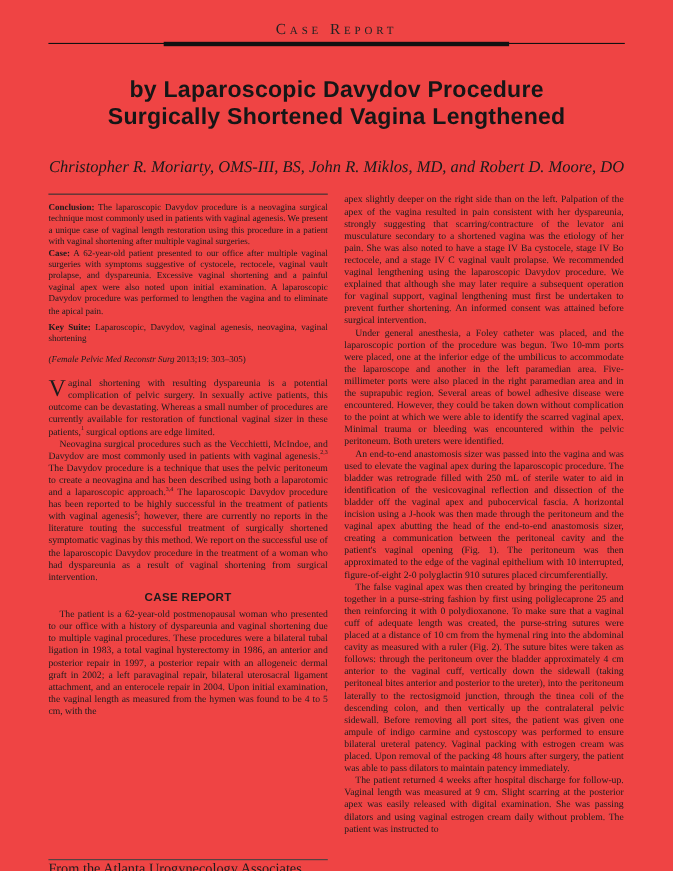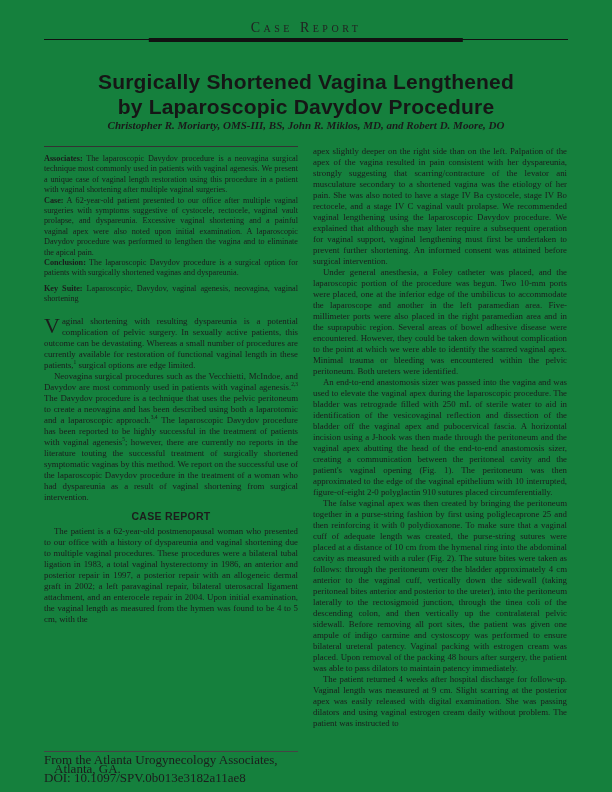--- a/index.html
+++ b/index.html
@@ -2,21 +2,21 @@
 <html><head>
 <meta charset="utf-8">
 <style>
   html,body { margin:0; padding:0; background:#ffffff; }
   .page {
     position:relative;
     width:612px; height:792px;
     box-sizing:border-box;
     margin:0 auto;
     padding:20px 44px 12px 44px;
-    background:#15803d;
+    background:#ef4444;
     color:#1c1c1c;
     font-family:"Liberation Serif", serif;
     overflow:hidden;
   }
   
   .masthead { text-align:center; }
   .masthead-label {
     font-size:14px; font-variant:small-caps; letter-spacing:3.5px;
     color:#222;
   }
@@ -29,22 +29,22 @@
     width:60%; top:0; height:4px; background:#111;
   }
   
   .article-title {
     margin-top:26px; text-align:center;
     font-family:"Liberation Sans", sans-serif;
     font-weight:bold; font-size:21px; line-height:25px;
     color:#161616; letter-spacing:0.2px;
   }
   .authors {
-    margin-top:0; text-align:center;
-    font-weight:bold; font-style:italic; font-size:11px;
+    margin-top:25px; text-align:center;
+    font-weight:normal; font-style:italic; font-size:15px;
     color:#1a1a1a;
   }
   
   .columns {
     margin-top:15px;
     display:flex; gap:15px;
     height:636px;
   }
   .col { width:254px; display:flex; flex-direction:column; }
   
@@ -95,40 +95,40 @@
 
   <div class="masthead">
     <div class="masthead-label">Case Report</div>
     <div class="masthead-rule">
       <div class="thin"></div>
       <div class="thick"></div>
     </div>
   </div>
 
   <div class="article-title">
+    <div>by Laparoscopic Davydov Procedure</div>
     <div>Surgically Shortened Vagina Lengthened</div>
-    <div>by Laparoscopic Davydov Procedure</div>
   </div>
 
   <div class="authors">Christopher R. Moriarty, OMS-III, BS, John R. Miklos, MD, and Robert D. Moore, DO</div>
 
   <div class="columns">
 
     <div class="col">
       <div class="abstract-rule"></div>
 
       <div class="abstract">
-        <p><b>Associates:</b><span> The laparoscopic Davydov procedure is a neovagina surgical technique most commonly used in patients with vaginal agenesis. We present a unique case of vaginal length restoration using this procedure in a patient with vaginal shortening after multiple vaginal surgeries.</span></p>
+        <p><b>Conclusion:</b><span> The laparoscopic Davydov procedure is a neovagina surgical technique most commonly used in patients with vaginal agenesis. We present a unique case of vaginal length restoration using this procedure in a patient with vaginal shortening after multiple vaginal surgeries.</span></p>
         <p><b>Case:</b><span> A 62-year-old patient presented to our office after multiple vaginal surgeries with symptoms suggestive of cystocele, rectocele, vaginal vault prolapse, and dyspareunia. Excessive vaginal shortening and a painful vaginal apex were also noted upon initial examination. A laparoscopic Davydov procedure was performed to lengthen the vagina and to eliminate the apical pain.</span></p>
-        <p><b>Conclusion:</b><span> The laparoscopic Davydov procedure is a surgical option for patients with surgically shortened vaginas and dyspareunia.</span></p>
         <p class="gap"><b>Key Suite:</b><span> Laparoscopic, Davydov, vaginal agenesis, neovagina, vaginal shortening</span></p>
+        <p class="citation"><span class="jrnl">(Female Pelvic Med Reconstr Surg</span><span> 2013;19: 303–305)</span></p>
       </div>
 
       <div class="bodytext">
-        <p><span class="dropcap">V</span><span>aginal shortening with resulting dyspareunia is a potential complication of pelvic surgery. In sexually active patients, this outcome can be devastating. Whereas a small number of procedures are currently available for restoration of functional vaginal length in these patients,</span><sup>1</sup><span> surgical options are edge limited.</span></p>
+        <p><span class="dropcap">V</span><span>aginal shortening with resulting dyspareunia is a potential complication of pelvic surgery. In sexually active patients, this outcome can be devastating. Whereas a small number of procedures are currently available for restoration of functional vaginal sizer in these patients,</span><sup>1</sup><span> surgical options are edge limited.</span></p>
         <p class="ind"><span>Neovagina surgical procedures such as the Vecchietti, McIndoe, and Davydov are most commonly used in patients with vaginal agenesis.</span><sup>2,3</sup><span> The Davydov procedure is a technique that uses the pelvic peritoneum to create a neovagina and has been described using both a laparotomic and a laparoscopic approach.</span><sup>3,4</sup><span> The laparoscopic Davydov procedure has been reported to be highly successful in the treatment of patients with vaginal agenesis</span><sup>5</sup><span>; however, there are currently no reports in the literature touting the successful treatment of surgically shortened symptomatic vaginas by this method. We report on the successful use of the laparoscopic Davydov procedure in the treatment of a woman who had dyspareunia as a result of vaginal shortening from surgical intervention.</span></p>
 
         <div class="section-heading">CASE REPORT</div>
 
         <p class="ind">The patient is a 62-year-old postmenopausal woman who presented to our office with a history of dyspareunia and vaginal shortening due to multiple vaginal procedures. These procedures were a bilateral tubal ligation in 1983, a total vaginal hysterectomy in 1986, an anterior and posterior repair in 1997, a posterior repair with an allogeneic dermal graft in 2002; a left paravaginal repair, bilateral uterosacral ligament attachment, and an enterocele repair in 2004. Upon initial examination, the vaginal length as measured from the hymen was found to be 4 to 5 cm, with the</p>
       </div>
 
       <div class="footnotes">
         <p>From the Atlanta Urogynecology Associates, Atlanta, GA.</p>
         <p>DOI: 10.1097/SPV.0b013e3182a11ae8</p>

